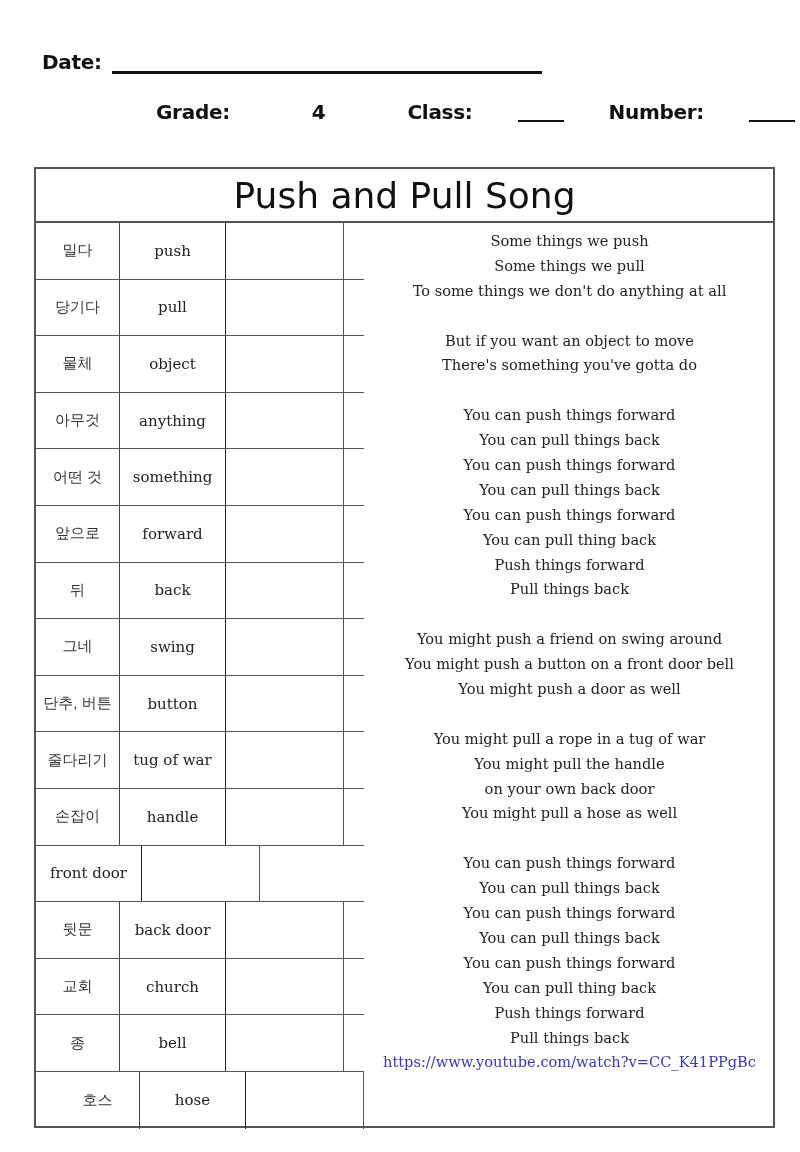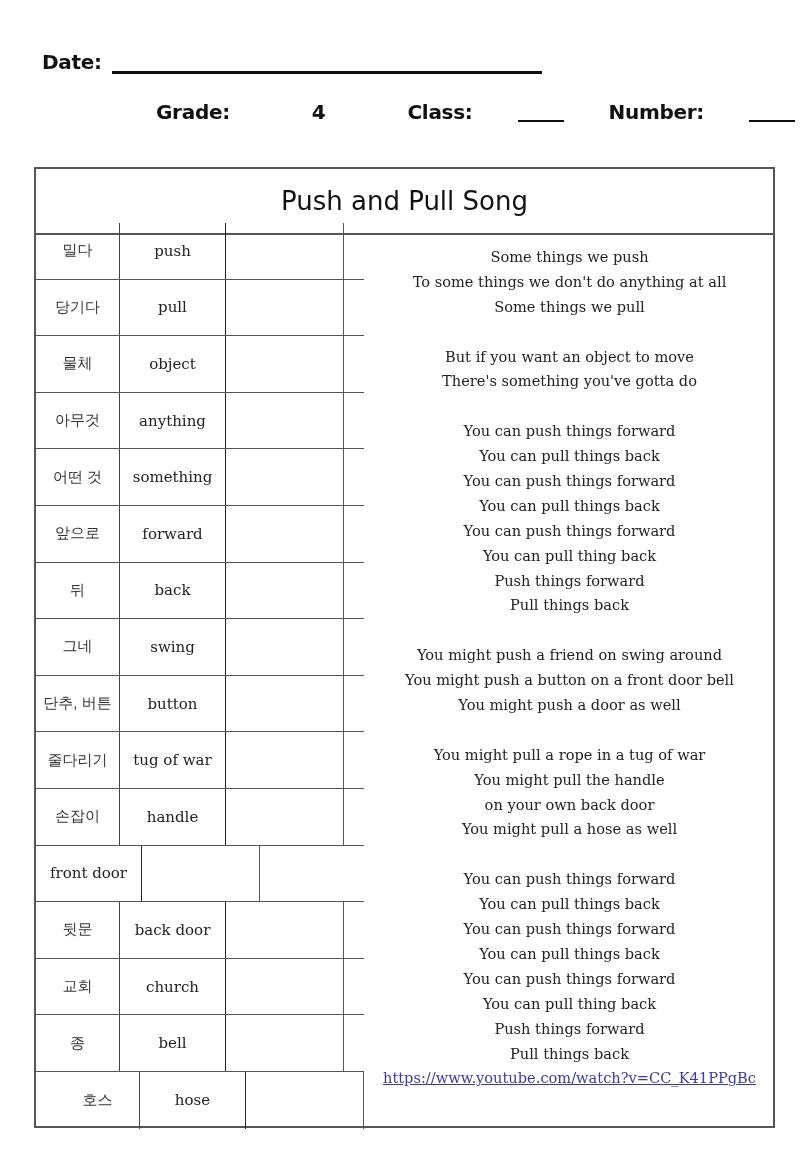--- a/index.html
+++ b/index.html
@@ -7,34 +7,34 @@
   .hdr { position: absolute; font-family: "DejaVu Sans", sans-serif; font-weight: bold; font-size: 20px; color: #111; letter-spacing: -0.3px; margin-left: 12px; }
   .date-row { left: 30px; top: 50px; display: flex; align-items: flex-end; }
   .date-line { display: inline-block; width: 430px; border-bottom: 3px solid #111; margin-left: 10px; height: 20px; }
   .info-row { left: 144px; top: 100px; display: flex; align-items: flex-end; white-space: nowrap; gap: 37px; }
   .info-row .gap { display: inline-block; width: 8px; }
   .blank { display: inline-block; border-bottom: 2px solid #111; height: 18px; margin: 0 8px 2px 8px; }
   .blank.short { width: 46px; }
   .blank.long { width: 172px; margin-right: 0; }
 
   .sheet { position: absolute; left: 34px; top: 167px; width: 741px; height: 961px; border: 2px solid #555; box-sizing: border-box; }
-  .title-cell { position: absolute; left: 0; top: 0; width: 100%; height: 66px; border-bottom: 2px solid #555; box-sizing: border-box;
-    display: flex; align-items: center; justify-content: center; font-family: "DejaVu Sans", sans-serif; font-size: 26px; color: #111; }
+  .title-cell { position: absolute; left: 0; top: 0; width: 100%; height: 54px; border-bottom: 2px solid #555; box-sizing: border-box;
+    display: flex; align-items: center; justify-content: center; font-family: "DejaVu Sans", sans-serif; font-size: 36px; color: #111; }
   .vocab { position: absolute; left: 0; top: 54px; width: 328px; height: 905px; }
   .vrow { display: flex; height: 56.6px; border-bottom: 1.5px solid #555; box-sizing: border-box; }
   .vrow:last-child { border-bottom: none; margin-left: 20px; }
   .vcell { display: flex; align-items: center; justify-content: center; box-sizing: border-box; font-size: 15px; }
   .c-ko { width: 84px; border-right: 1.5px solid #444; font-family: Liberation Sans, sans-serif; color: #333; }
   .c-en { width: 106px; border-right: 1.5px solid #222; font-family: "DejaVu Serif", serif; color: #222; font-size: 15px; }
   .c-blank { width: 118px; border-right: 1.5px solid #555; }
   .lyrics { position: absolute; left: 328px; top: 54px; width: 411px; height: 905px; text-align: center;
-    font-family: "DejaVu Serif", serif; font-size: 14.6px; color: #222; padding-top: 22px; box-sizing: border-box; }
+    font-family: "DejaVu Serif", serif; font-size: 14.6px; color: #222; padding-top: 6px; box-sizing: border-box; }
   .lyric-line { height: 24.9px; line-height: 24.9px; white-space: nowrap; }
   .lyric-gap { height: 24.9px; }
-  .link { color: #3a3aa8; text-decoration: underline; }
+  .link { color: #3a3aa8; }
 </style>
 </head>
 <body>
 
 <div class="hdr date-row">
   <span>Date:</span>
   <span class="date-line"></span>
 </div>
 
 <div class="hdr info-row">
@@ -130,22 +130,22 @@
       </div>
       <div class="vrow">
         <div class="vcell c-ko">호스</div>
         <div class="vcell c-en">hose</div>
         <div class="vcell c-blank"></div>
       </div>
     </div>
 
   <div class="lyrics" id="lyrics">
       <div class="lyric-line">Some things we push</div>
+      <div class="lyric-line">Some things we pull</div>
       <div class="lyric-line">To some things we don't do anything at all</div>
-      <div class="lyric-line">Some things we pull</div>
       <div class="lyric-gap"></div>
       <div class="lyric-line">But if you want an object to move</div>
       <div class="lyric-line">There's something you've gotta do</div>
       <div class="lyric-gap"></div>
       <div class="lyric-line">You can push things forward</div>
       <div class="lyric-line">You can pull things back</div>
       <div class="lyric-line">You can push things forward</div>
       <div class="lyric-line">You can pull things back</div>
       <div class="lyric-line">You can push things forward</div>
       <div class="lyric-line">You can pull thing back</div>

